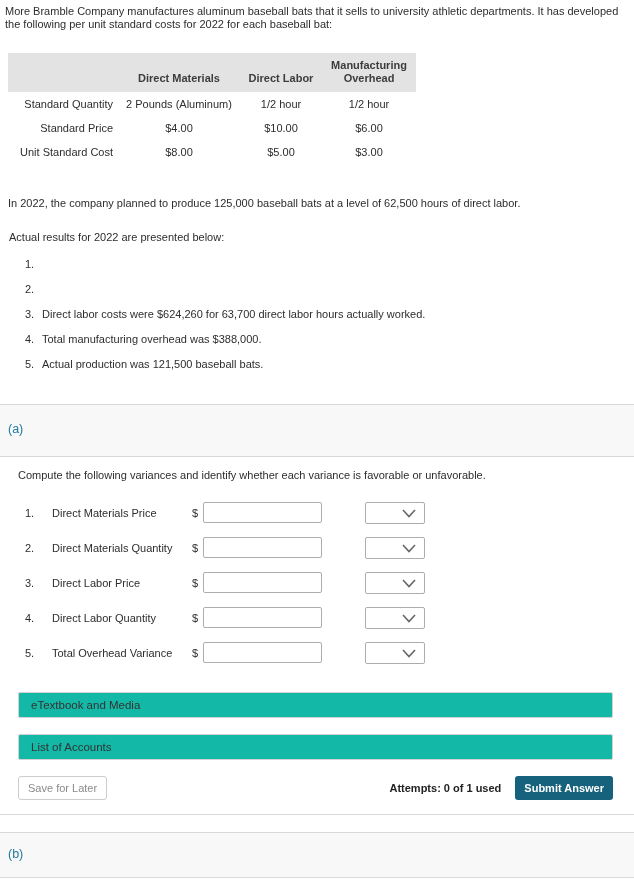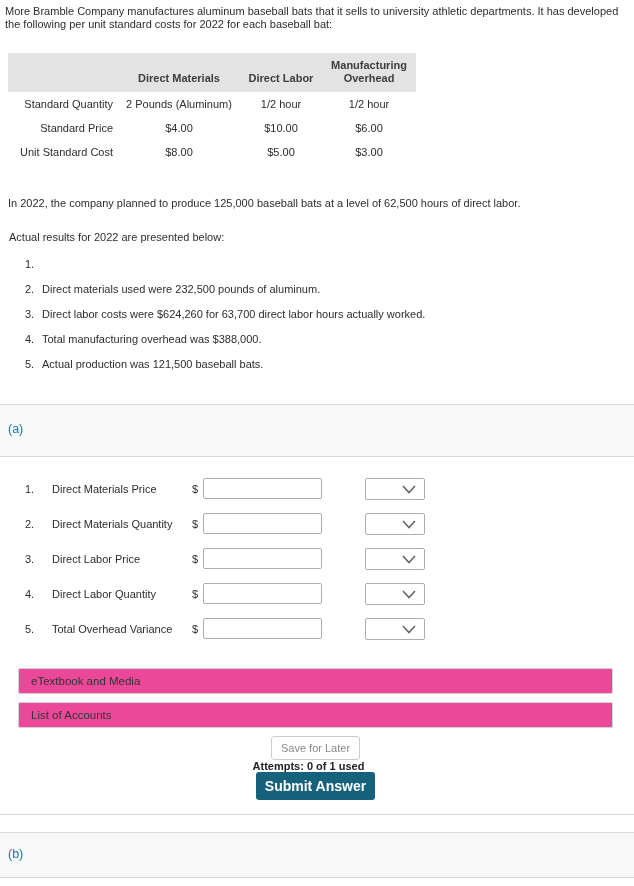--- a/index.html
+++ b/index.html
@@ -56,35 +56,35 @@
     padding: 0 5px; font: inherit; background: #fff;
   }
   .vselect {
     width: 60px; height: 22px; border: 1px solid #adadad; border-radius: 2px;
     margin-left: 43px; position: relative; background: #fff; cursor: pointer;
   }
   .vselect .sel-val { position: absolute; left: 5px; top: 4px; }
   .chev { position: absolute; right: 8px; top: 6px; display: block; }
 
   .bar {
-    margin: 22px 21px 0 18px; height: 26px; line-height: 24px;
-    background: #ec4899; border: 1px solid #d2d2d2; border-radius: 2px;
+    margin: 22px 21px 16px 18px; height: 26px; line-height: 24px;
+    background: #14b8a6; border: 1px solid #d2d2d2; border-radius: 2px;
     padding-left: 12px; font-size: 11.5px; color: #333; cursor: pointer;
   }
   .bar + .bar { margin-top: 8px; }
 
-  .footer { margin: 8px 21px 0 18px; display: flex; align-items: center; flex-direction: column; }
+  .footer { margin: 8px 21px 0 18px; display: flex; align-items: center; }
   .save {
     font: inherit; font-size: 11px; color: #8a8a8a; background: #fff;
     border: 1px solid #cccccc; border-radius: 3px; padding: 5px 9px; cursor: pointer;
   }
   .spacer { flex: 1; }
   .attempts { font-weight: bold; color: #222; margin-right: 14px; }
   .submit {
-    font: inherit; font-size: 14px; font-weight: bold;
+    font: inherit; font-size: 11px; font-weight: bold;
     color: var(--submit-text, #ffffff); background: var(--submit-bg, #16617c);
     border: none; border-radius: 3px; padding: 6px 9px; cursor: pointer;
   }
 
   .hr { border-top: 1px solid var(--line, #d8d8d8); margin-top: 14px; }
   .band-b { margin-top: 17px; padding: 14px 8px 16px; }
   .hr-last { margin-top: 17px; }
 </style>
 </head>
 <body>
@@ -127,41 +127,41 @@
   <p class="planned">In 2022, the company planned to produce 125,000 baseball bats at a level of 62,500 hours of direct labor.</p>
 
   <p class="actuals-title">Actual results for 2022 are presented below:</p>
 
   <div class="actual-list">
     <div class="actual-item">
       <span class="num">1.</span>
     </div>
     <div class="actual-item">
       <span class="num">2.</span>
-      <span class="txt">Direct materials used were 232,500 pounds of aluminum.</span>
     </div>
     <div class="actual-item">
       <span class="num">3.</span>
       <span class="txt">Direct labor costs were $624,260 for 63,700 direct labor hours actually worked.</span>
     </div>
     <div class="actual-item">
       <span class="num">4.</span>
       <span class="txt">Total manufacturing overhead was $388,000.</span>
     </div>
     <div class="actual-item">
       <span class="num">5.</span>
       <span class="txt">Actual production was 121,500 baseball bats.</span>
     </div>
   </div>
 
   <div class="band">
     <span class="sec">(a)</span>
   </div>
 
   <div class="work">
+    <p class="question">Compute the following variances and identify whether each variance is favorable or unfavorable.</p>
 
     <div class="vrows">
 
       <div class="vrow">
         <span class="vnum">1.</span>
         <span class="vlabel">Direct Materials Price</span>
         <span class="dollar">$</span>
         <input class="vinput" value="" style="">
         <div class="vselect">
           <span class="sel-val"></span>

